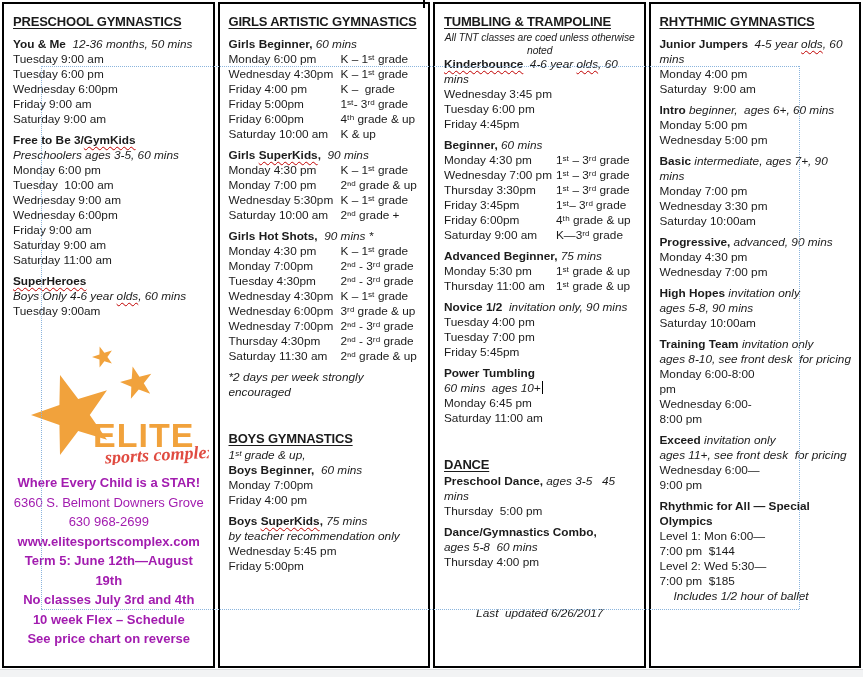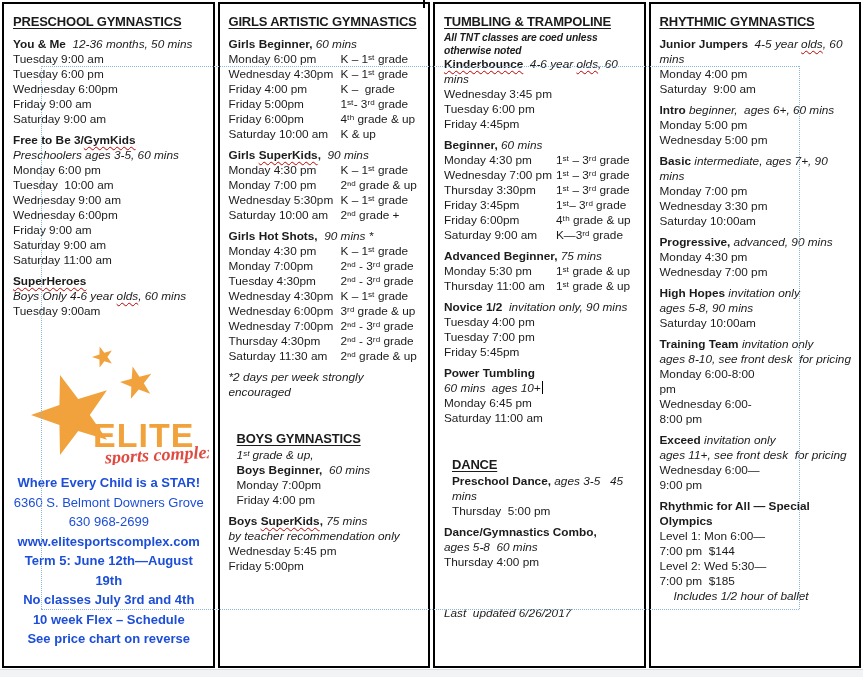--- a/index.html
+++ b/index.html
@@ -11,37 +11,37 @@
   #columns{
     position:absolute;left:0;top:0;right:0;bottom:7px;
     display:flex;gap:3px;padding:2px;box-sizing:border-box;z-index:1;
   }
   .col{
     flex:1;border:2px solid #000;background:#fff;box-sizing:border-box;
     padding:6px 8px 4px 9px;white-space:pre-wrap;overflow:hidden;
   }
   .h1{font-size:13px;font-weight:700;line-height:18px;letter-spacing:-0.2px;
       text-decoration:underline;text-underline-offset:2px;}
-  .hsub{font-size:10.3px;font-weight:700;font-style:italic;line-height:13px;letter-spacing:-0.1px;}
+  .hsub{font-size:10.3px;font-weight:400;font-style:italic;line-height:13px;letter-spacing:-0.1px;text-align:center;}
   .blk{margin-top:6px;}
   .blk:first-child{margin-top:3px;}
-  .blk.gap-lg{margin-top:30px;margin-left:8px;}
+  .blk.gap-lg{margin-top:30px;}
   .line{font-size:11.8px;line-height:15px;}
   .row{display:flex;font-size:11.8px;line-height:15px;}
   .day{flex:0 0 112px;}
   .grade{flex:1;}
   .bold{font-weight:700;}
   .italic{font-style:italic;}
-  .center{text-align:left;}
+  .center{text-align:center;}
   .indent{padding-left:14px;}
   .sp{text-decoration-line:underline;text-decoration-style:wavy;text-decoration-color:#c00000;
       text-decoration-thickness:1px;text-underline-offset:2px;text-decoration-skip-ink:none;}
   .cursor{display:inline-block;width:1px;height:13px;background:#000;vertical-align:-2px;margin-left:1px;}
   .logo{margin:22px 12px 0 0;}
-  .footer{margin-top:4px;text-align:center;font-size:13px;line-height:19.5px;color:#1d4ed8;}
+  .footer{margin-top:4px;text-align:center;font-size:13px;line-height:19.5px;color:#a21caf;}
   .footer .fl{white-space:normal;}
   .footer .b{font-weight:700;}
   .guide{position:absolute;z-index:4;pointer-events:none;}
   .guide-h{border-top:1px dotted #8ab4dd;height:0;}
   .guide-v{border-left:1px dotted #8ab4dd;width:0;}
   #tick{position:absolute;left:423px;top:0;width:2px;height:8px;background:#000;z-index:5;}
   #bottombar{position:absolute;left:0;right:0;bottom:0;height:7px;background:#f2f3f4;
              border-top:1px solid #dcdddf;z-index:2;}
 </style>
 </head>

